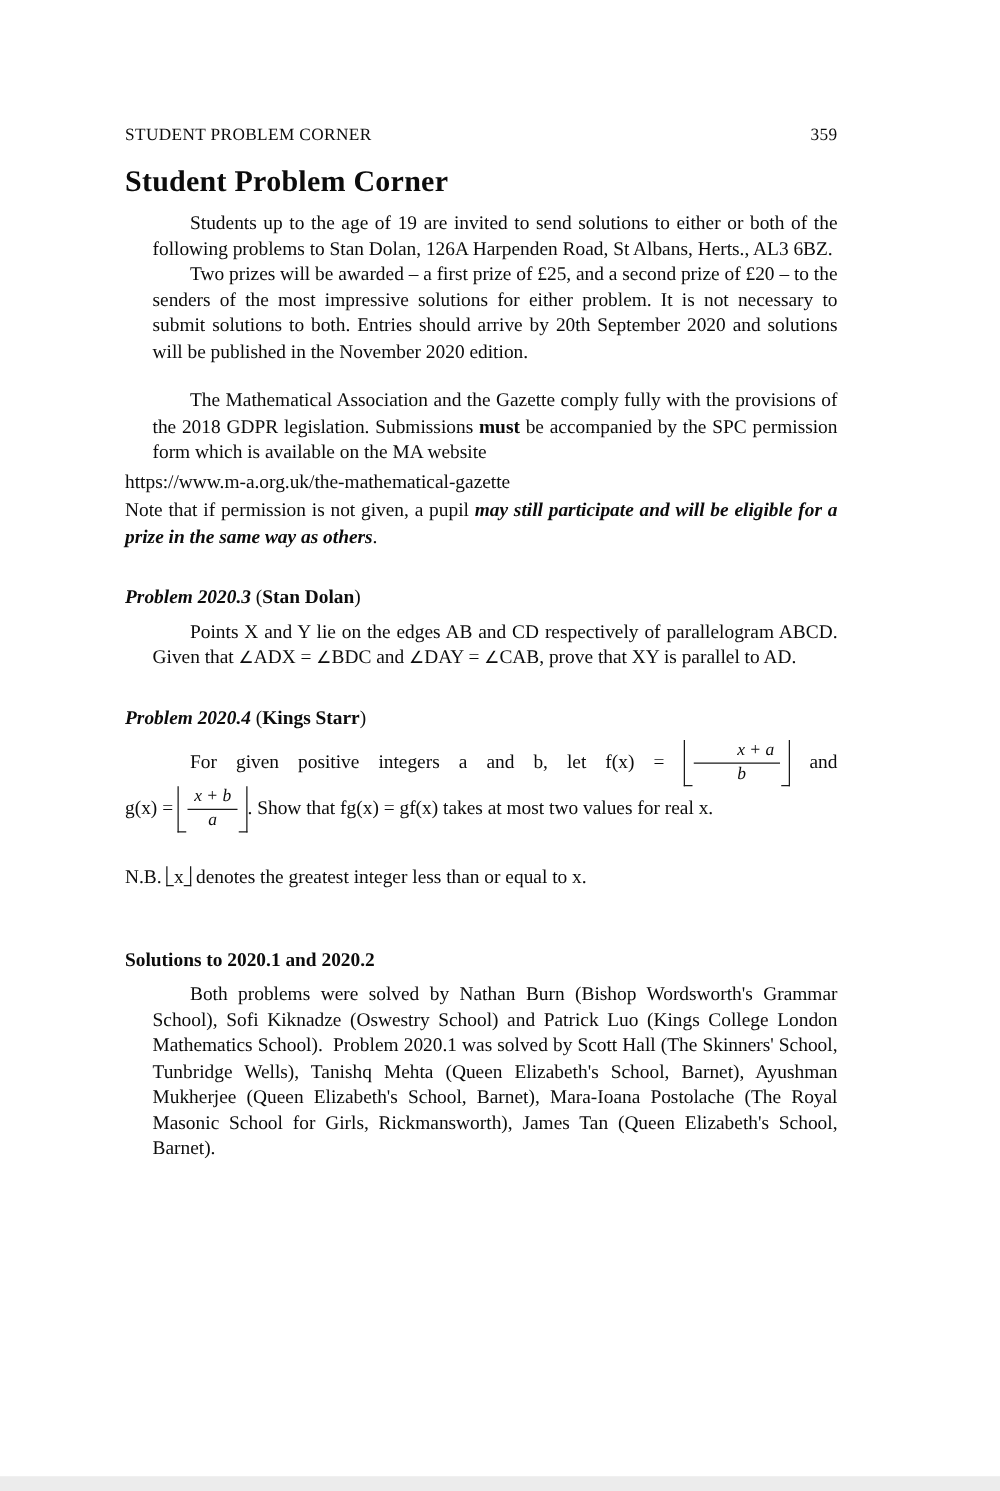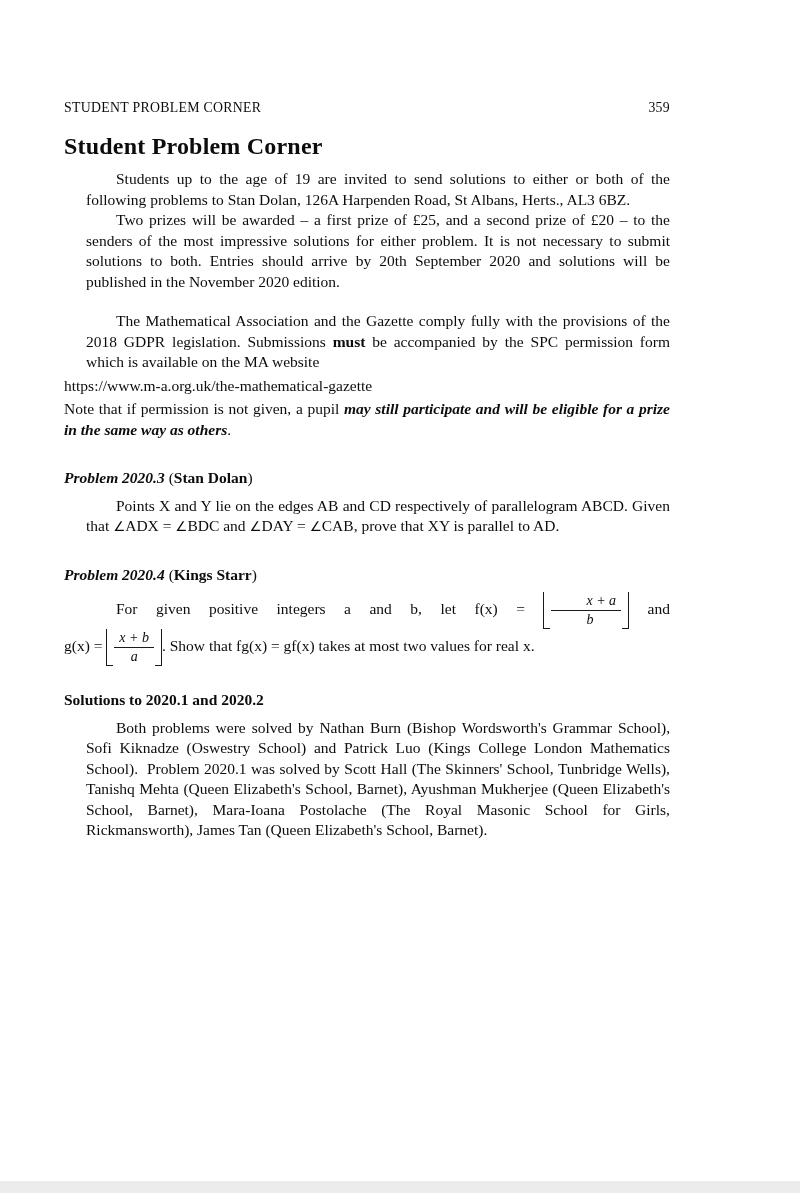--- a/index.html
+++ b/index.html
@@ -7,40 +7,40 @@
     width:800px;height:1193px;
     background:#ffffff;
     font-family:"Liberation Serif","DejaVu Serif",serif;
     color:#0c0c0c;
     position:relative;
     overflow:hidden;
   }
   .page{
     box-sizing:border-box;
     width:780px;height:1193px;
-    padding:100px 110px 0 64px;
+    padding:100px 110px 0 100px;
     position:relative;
   }
   .header{
     display:flex;justify-content:space-between;align-items:baseline;
     font-size:13.8px;letter-spacing:0.3px;
   }
   h1.title{
     font-size:24px;font-weight:bold;margin:17px 0 9px;letter-spacing:0.2px;
   }
   #page-body{font-size:15.5px;line-height:20.5px;}
   .blk-p{margin:0;text-align:justify;}
   .blk-pj{margin:0;text-align:justify;text-align-last:justify;}
   .blk-c{margin:3px 0;font-family:Liberation Serif, serif;}
   .blk-h{margin:0 0 7px;text-align:left;}
   .indent{text-indent:30px;margin-left:22px;}
   .gap-sm{margin-top:19px;}
   .gap-md{margin-top:26px;}
   .gap-lg{margin-top:28px;}
-  .gap-xl{margin-top:24px;}
+  .gap-xl{margin-top:46px;}
   .it{}
   .bd{font-weight:bold;}
   .bi{font-weight:bold;font-style:italic;}
   .sym{font-family:"DejaVu Sans",sans-serif;font-size:13.5px;}
   .frac{
     display:inline-block;vertical-align:middle;text-align:center;
     font-style:italic;line-height:1.12;margin:0 1px;font-size:14px;
   }
   .frac .n{display:block;padding:0 5px 1px;}
   .frac .d{display:block;border-top:1.2px solid #1a1a1a;padding:1px 5px 0;}
@@ -67,17 +67,18 @@
       <p class="blk-p indent">Students up to the age of 19 are invited to send solutions to either or both of the following problems to Stan Dolan, 126A Harpenden Road, St Albans, Herts., AL3 6BZ.</p>
       <p class="blk-p indent">Two prizes will be awarded – a first prize of £25, and a second prize of £20 – to the senders of the most impressive solutions for either problem. It is not necessary to submit solutions to both. Entries should arrive by 20th September 2020 and solutions will be published in the November 2020 edition.</p>
       <p class="blk-p indent gap-sm">The Mathematical Association and the <span class="it">Gazette</span> comply fully with the provisions of the 2018 GDPR legislation. Submissions <span class="bd">must</span> be accompanied by the SPC permission form which is available on the MA website</p>
       <p class="blk-c">https://www.m-a.org.uk/the-mathematical-gazette</p>
       <p class="blk-p"><span class="it">Note that if permission is not given, a pupil </span><span class="bi">may still participate and will be eligible for a prize in the same way as others</span><span class="it">.</span></p>
       <p class="blk-h gap-lg"><span class="bi">Problem 2020.3</span> (<span class="bd">Stan Dolan</span>)</p>
       <p class="blk-p indent">Points <span class="it">X</span> and <span class="it">Y</span> lie on the edges <span class="it">AB</span> and <span class="it">CD</span> respectively of parallelogram <span class="it">ABCD</span>. Given that <span class="sym">∠</span><span class="it">ADX</span> = <span class="sym">∠</span><span class="it">BDC</span> and <span class="sym">∠</span><span class="it">DAY</span> = <span class="sym">∠</span><span class="it">CAB</span>, prove that <span class="it">XY</span> is parallel to <span class="it">AD</span>.</p>
       <p class="blk-h gap-lg"><span class="bi">Problem 2020.4</span> (<span class="bd">Kings Starr</span>)</p>
       <p class="blk-pj indent">For given positive integers <span class="it">a</span> and <span class="it">b</span>,  let  <span class="it">f</span>(<span class="it">x</span>) = <span class="floor fl fb"></span><span class="frac"><span class="n">x + a</span><span class="d">b</span></span><span class="floor fr fb"></span>  and</p>
       <p class="blk-p"><span class="it">g</span>(<span class="it">x</span>) = <span class="floor fl fb"></span><span class="frac"><span class="n">x + b</span><span class="d">a</span></span><span class="floor fr fb"></span>. Show that <span class="it">fg</span>(<span class="it">x</span>) = <span class="it">gf</span>(<span class="it">x</span>) takes at most two values for real <span class="it">x</span>.</p>
+      <p class="blk-p gap-md">N.B. <span class="floor fl fs"></span><span class="it">x</span><span class="floor fr fs"></span> denotes the greatest integer less than or equal to <span class="it">x</span>.</p>
       <p class="blk-h gap-xl"><span class="bd">Solutions to 2020.1 and 2020.2</span></p>
       <p class="blk-p indent">Both problems were solved by Nathan Burn (Bishop Wordsworth's Grammar School), Sofi Kiknadze (Oswestry School) and Patrick Luo (Kings College London Mathematics School).&nbsp; Problem 2020.1 was solved by Scott Hall (The Skinners' School, Tunbridge Wells), Tanishq Mehta (Queen Elizabeth's School, Barnet), Ayushman Mukherjee (Queen Elizabeth's School, Barnet), Mara-Ioana Postolache (The Royal Masonic School for Girls, Rickmansworth), James Tan (Queen Elizabeth's School, Barnet).</p>
     </div>
 </div>
 <div class="bottom-edge"></div>
 
 </body></html>

